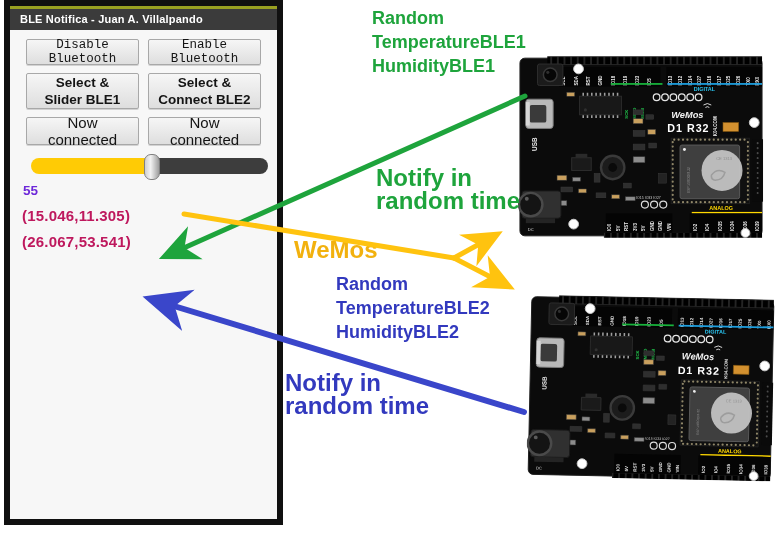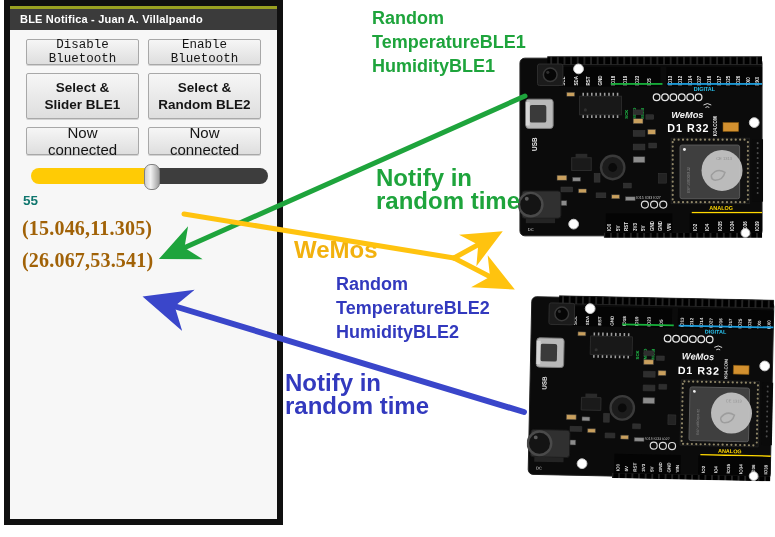--- a/index.html
+++ b/index.html
@@ -12,31 +12,31 @@
   .app .sliver{height:3px;background:#99a021;}
   .titlebar{height:21px;background:#3b3b3b;color:#fff;font-size:11px;font-weight:bold;
             line-height:21px;padding-left:10px;letter-spacing:.2px;}
   .btn-grid{display:grid;grid-template-columns:1fr 1fr;column-gap:9px;row-gap:8px;
             margin:9px 16px 0 16px;}
   .abtn{background:linear-gradient(#f6f6f6,#dedede);border:1px solid #a8a8a8;border-radius:2px;
         color:#141414;display:flex;flex-direction:column;align-items:center;justify-content:center;
         text-align:center;box-shadow:0 1px 0 rgba(0,0,0,.15);}
   .r1{height:26px;font-size:12.5px;font-family:Liberation Mono, monospace;}
   .r2{height:34px;font-size:15px;font-weight:bold;}
-  .r3{height:46px;font-size:13.5px;font-weight:bold;line-height:17px;}
+  .r3{height:36px;font-size:13.5px;font-weight:bold;line-height:17px;}
   .r4{height:28px;font-size:15px;}
   .slider{position:relative;margin:13px 5px 0 21px;width:237px;height:16px;}
   .sl-left{position:absolute;left:0;top:0;width:120px;height:16px;background:#ffcb05;
            border-radius:8px 0 0 8px;}
   .sl-right{position:absolute;left:120px;top:0;right:0;height:16px;background:#3d3d3d;
             border-radius:0 8px 8px 0;}
   .sl-thumb{position:absolute;left:113px;top:-4px;width:14px;height:24px;border-radius:7px;
             background:linear-gradient(90deg,#cfcfcf,#f2f2f2 40%,#9e9e9e);border:1px solid #808080;}
-  .val{margin:9px 0 0 13px;font-size:13.5px;font-weight:bold;color:#0f766e;}
-  .reading{margin:9px 0 0 12px;font-size:20px;font-weight:bold;color:#a16207;letter-spacing:.2px;font-family:Liberation Serif, serif;}
+  .val{margin:9px 0 0 13px;font-size:13.5px;font-weight:bold;color:#6d28d9;}
+  .reading{margin:9px 0 0 12px;font-size:15px;font-weight:bold;color:#be185d;letter-spacing:.2px;}
 
   
   .note{position:absolute;font-weight:bold;z-index:6;white-space:nowrap;}
   .n-green{color:#1ea43c;}
   .n-blue{color:#3239be;}
   .n-yellow{color:#f2b10e;}
   .big{font-size:18px;line-height:24px;}
   .mid{font-size:24px;line-height:23px;}
 
   .arrows{position:absolute;left:0;top:0;z-index:7;pointer-events:none;}
@@ -58,21 +58,21 @@
 
     <div class="btn-grid">
       <button class="abtn r1">Disable Bluetooth</button>
       <button class="abtn r1">Enable Bluetooth</button>
       <button class="abtn r3">
         <span>Select &amp;</span>
         <span>Slider BLE1</span>
       </button>
       <button class="abtn r3">
         <span>Select &amp;</span>
-        <span>Random BLE2</span>
+        <span>Connect BLE2</span>
       </button>
       <button class="abtn r4">Now connected</button>
       <button class="abtn r4">Now connected</button>
     </div>
 
     <div class="slider">
       <div class="sl-left"></div>
       <div class="sl-right"></div>
       <div class="sl-thumb"></div>
     </div>

